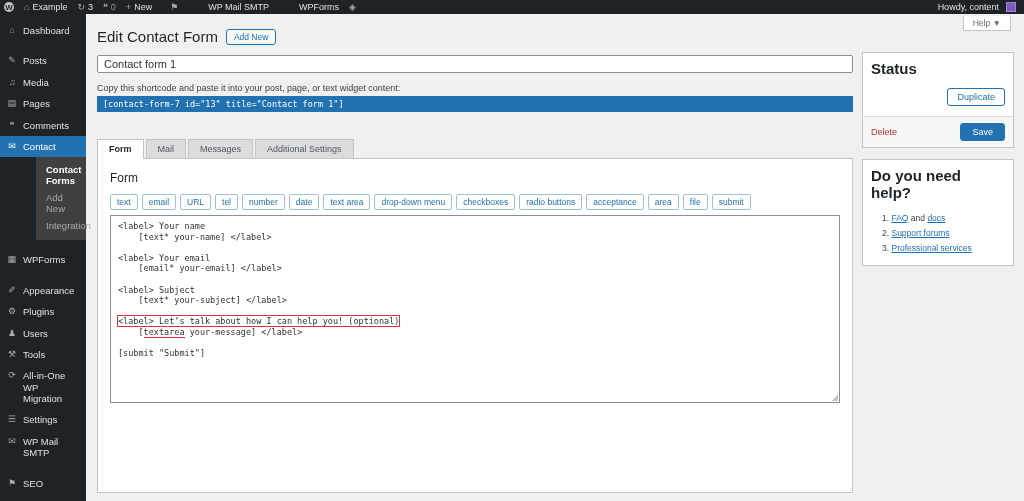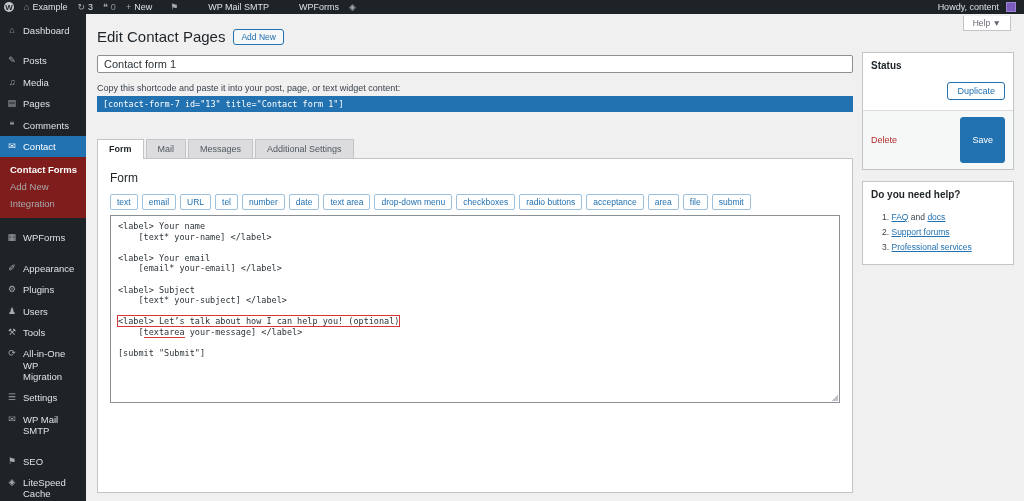--- a/index.html
+++ b/index.html
@@ -16,21 +16,21 @@
   .avatar { width:10px; height:10px; background:#7c5cbf; border:1px solid #9b84d0; margin-left:4px; }
 
   
   .frame { display:flex; height:487px; }
   .sidebar { width:86px; background:#1d2327; color:#e0e2e4; flex-shrink:0; padding-top:6px; font-size:9.5px; }
   .mi { display:flex; align-items:flex-start; gap:6px; padding:5px 7px; cursor:pointer; line-height:1.2; }
   .mi .ico { color:#a7aaad; width:10px; text-align:center; font-size:9px; flex-shrink:0; }
   .mi.active { background:#2271b1; color:#fff; }
   .mi.active .ico { color:#fff; }
   .sep { height:9px; }
-  .submenu { background:#7f1d1d; padding:4px 0 6px 0; }
+  .submenu { background:#404040; padding:4px 0 6px 0;margin-left:36px; }
   .smi { padding:3px 8px 3px 10px; color:#a7aaad; cursor:pointer; }
   .smi.current { color:#fff; font-weight:bold; }
 
   
   .main { flex:1; position:relative; padding:14px 10px 0 11px; }
   .help-btn { position:absolute; top:2px; right:13px; background:#fff; border:1px solid #c3c4c7; border-top:none; color:#646970; font-size:8.5px; padding:2px 9px; cursor:pointer; }
   .content-row { display:flex; }
   .col-main { flex:1; min-width:0; }
   .col-side { width:152px; margin-left:9px; margin-top:24px; flex-shrink:0; }
 
@@ -54,26 +54,26 @@
   .tagrow { display:flex; flex-wrap:wrap; gap:4px; margin-top:9px; }
   .tagbtn { background:#fff; border:1px solid #9ec2dd; color:#2271b1; font-size:8.5px; padding:2px 6px; border-radius:2px; cursor:pointer; white-space:nowrap; }
   .code-box { margin-top:5px; border:1px solid #8c8f94; background:#fff; height:188px; padding:5px 7px; position:relative; overflow:hidden; cursor:text; }
   .code-box::after { content:""; position:absolute; right:1px; bottom:1px; width:7px; height:7px; background:linear-gradient(135deg, transparent 55%, #c3c4c7 55%); }
   .code { font-family:"DejaVu Sans Mono", monospace; font-size:8.5px; line-height:10.6px; color:#2c3338; white-space:pre; }
   .hl { box-shadow:0 0 0 1px #d63638; }
   .redline { border-bottom:1px solid #d63638; }
 
   
   .postbox { background:#fff; border:1px solid #c3c4c7; margin-bottom:11px; }
-  .postbox h3 { font-size:10px; font-weight:bold; padding:7px 8px 5px 8px; }
+  .postbox h3 { font-size:15px; font-weight:bold; padding:7px 8px 5px 8px; }
   .status-body { padding:6px 8px 10px 8px; display:flex; justify-content:flex-end; }
   .btn-duplicate { background:#fff; border:1px solid #2271b1; color:#2271b1; font-size:9px; padding:3px 9px; border-radius:3px; cursor:pointer; }
   .status-foot { border-top:1px solid #dcdcde; background:#f6f7f7; padding:6px 8px; display:flex; justify-content:space-between; align-items:center; }
   .link-delete { color:#b32d2e; font-size:9px; cursor:pointer; }
-  .btn-save { background:#2271b1; border:1px solid #2271b1; color:#fff; font-size:9px; padding:17px 11px; border-radius:3px; cursor:pointer; }
+  .btn-save { background:#2271b1; border:1px solid #2271b1; color:#fff; font-size:9px; padding:3px 11px; border-radius:3px; cursor:pointer; }
   .helpbox-body { padding:2px 9px 12px 9px; font-size:8.5px; color:#3c434a; }
   .helpbox-body p { line-height:1.4; margin-bottom:7px; }
   .help-item { margin:5px 0 0 10px; }
   .help-item a { color:#2271b1; text-decoration:underline; cursor:pointer; }
 </style>
 </head>
 <body>
 
 <div class="adminbar">
   <div class="ab-left">
@@ -195,21 +195,21 @@
       </div>
 
   </aside>
 
   <div class="main">
     <button class="help-btn"><span>Help</span> <span>▼</span></button>
 
     <div class="content-row">
       <div class="col-main">
         <div class="title-row">
-          <h1>Edit Contact Pages</h1>
+          <h1>Edit Contact Form</h1>
           <button class="btn-addnew">Add New</button>
         </div>
 
         <input class="title-input" value="Contact form 1" style="">
 
         <div class="shortcode-hint">Copy this shortcode and paste it into your post, page, or text widget content:</div>
         <div class="shortcode-bar">[contact-form-7 id="13" title="Contact form 1"]</div>
 
         <div class="editor">
           <div class="tabs">

